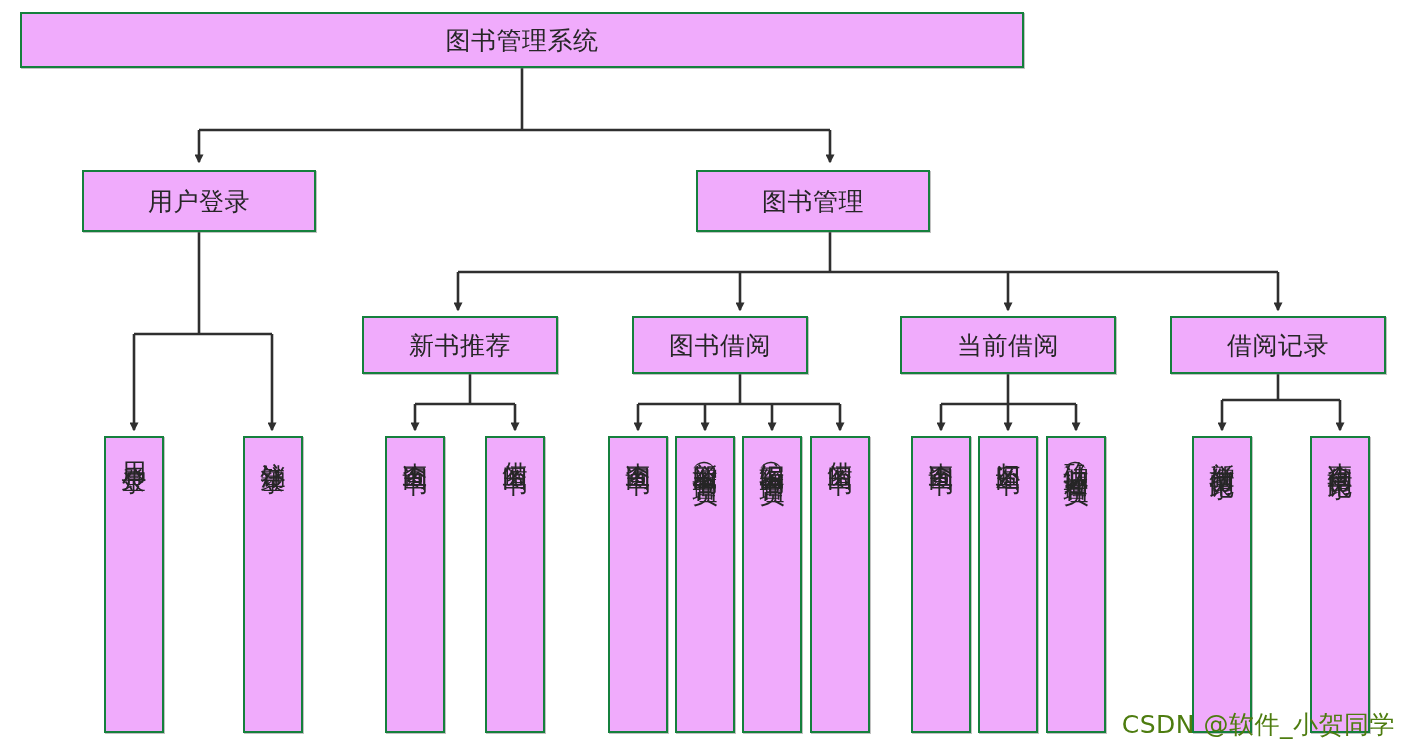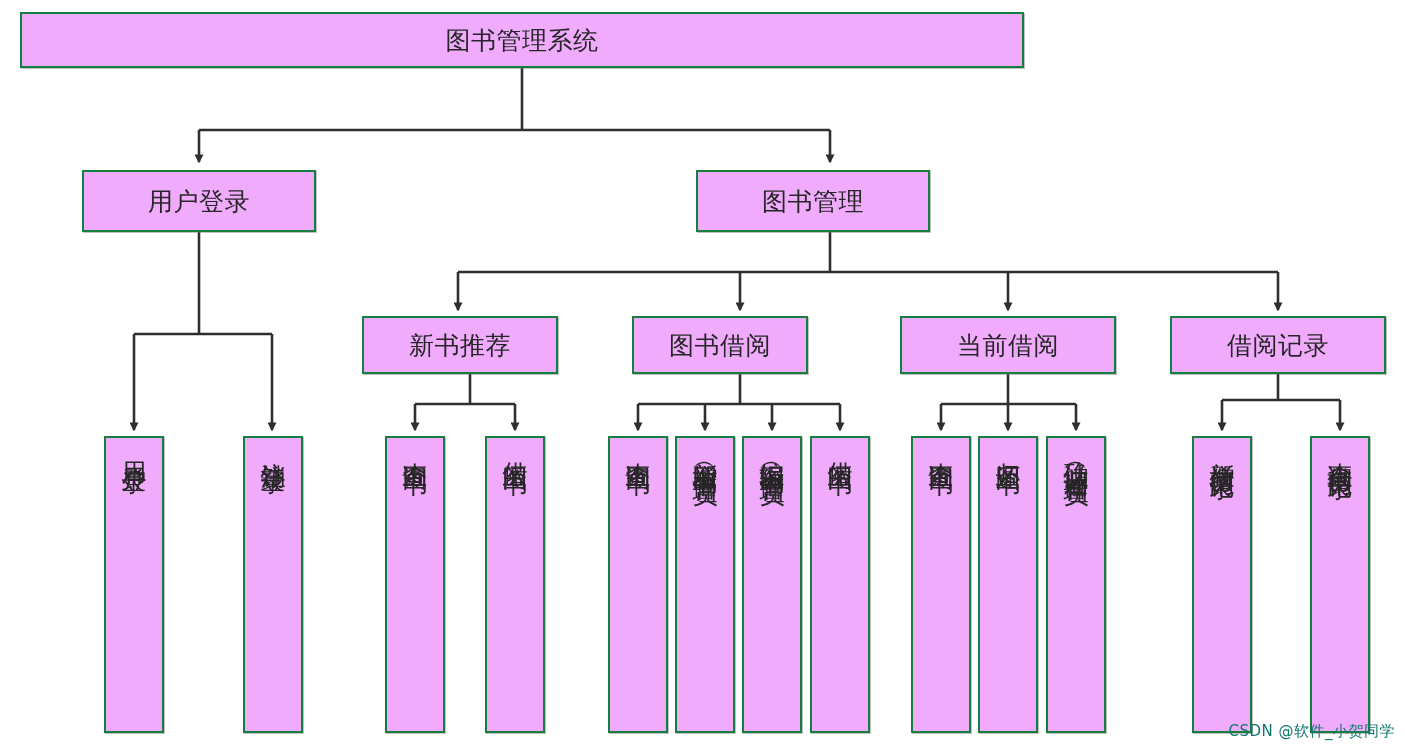--- a/index.html
+++ b/index.html
@@ -62,22 +62,22 @@
     text-orientation: upright;
     font-size: 25px;
     line-height: 1.0;
     letter-spacing: 3px;
     white-space: nowrap;
   }
   #watermark {
     position: absolute;
     right: 10px;
     bottom: 6px;
-    font-size: 15px;
-    color: #0f766e;
+    font-size: 25px;
+    color: #4d7c0f;
     letter-spacing: 0.5px;
     white-space: nowrap;
     user-select: none;
   }
 </style>
 </head>
 <body>
 
 <div id="diagram-root">
 

